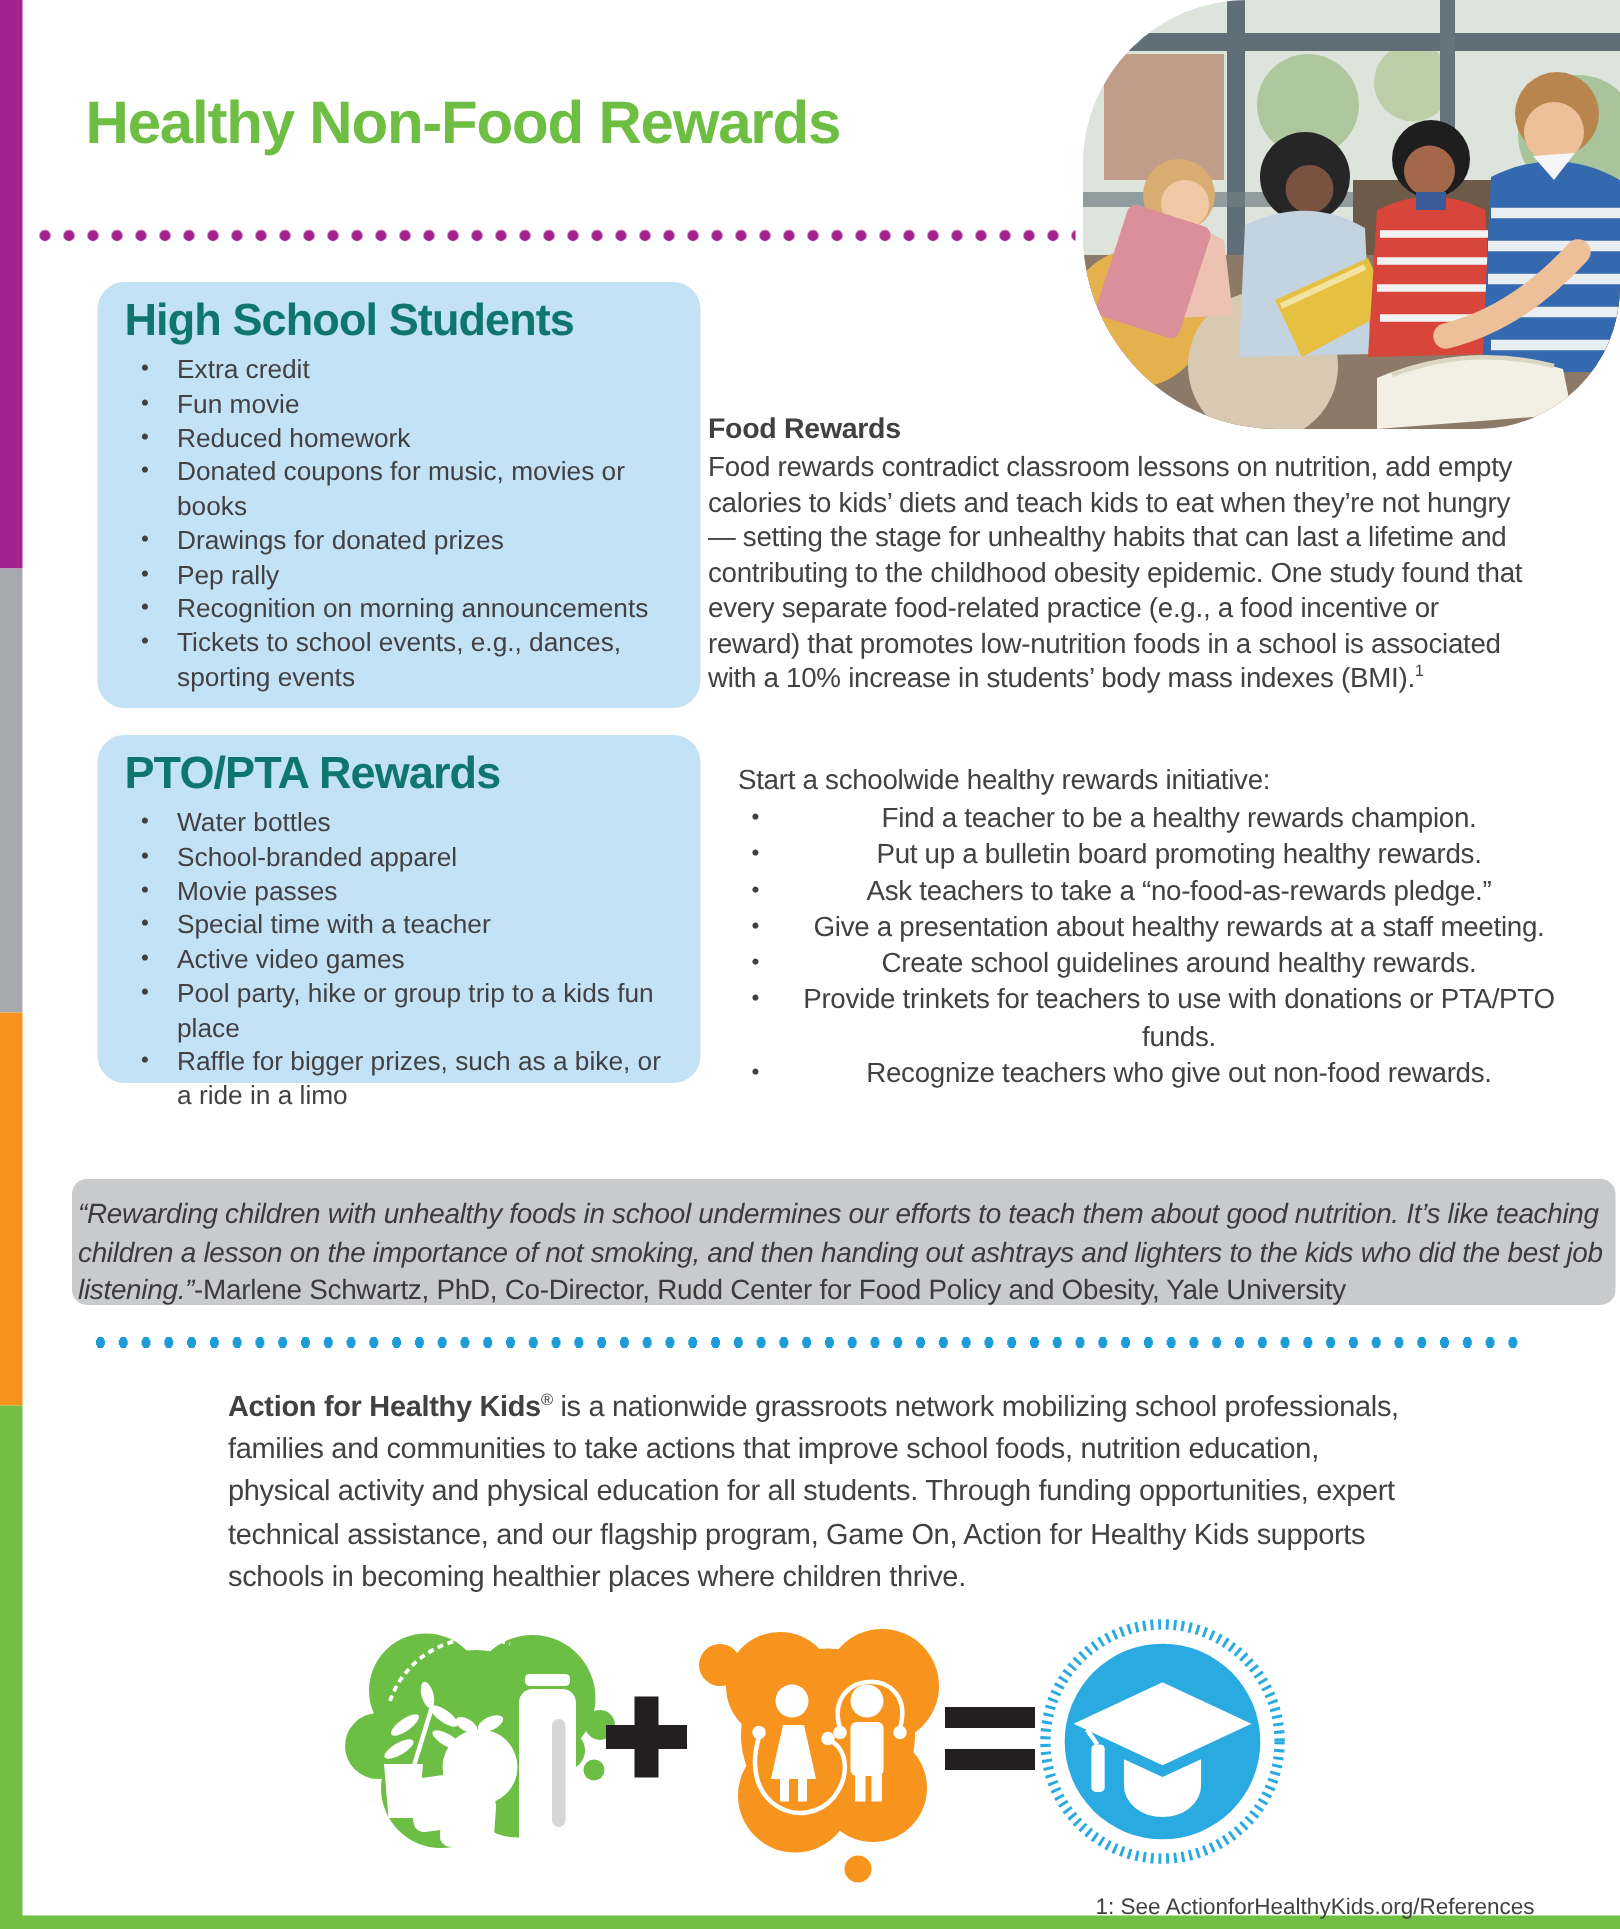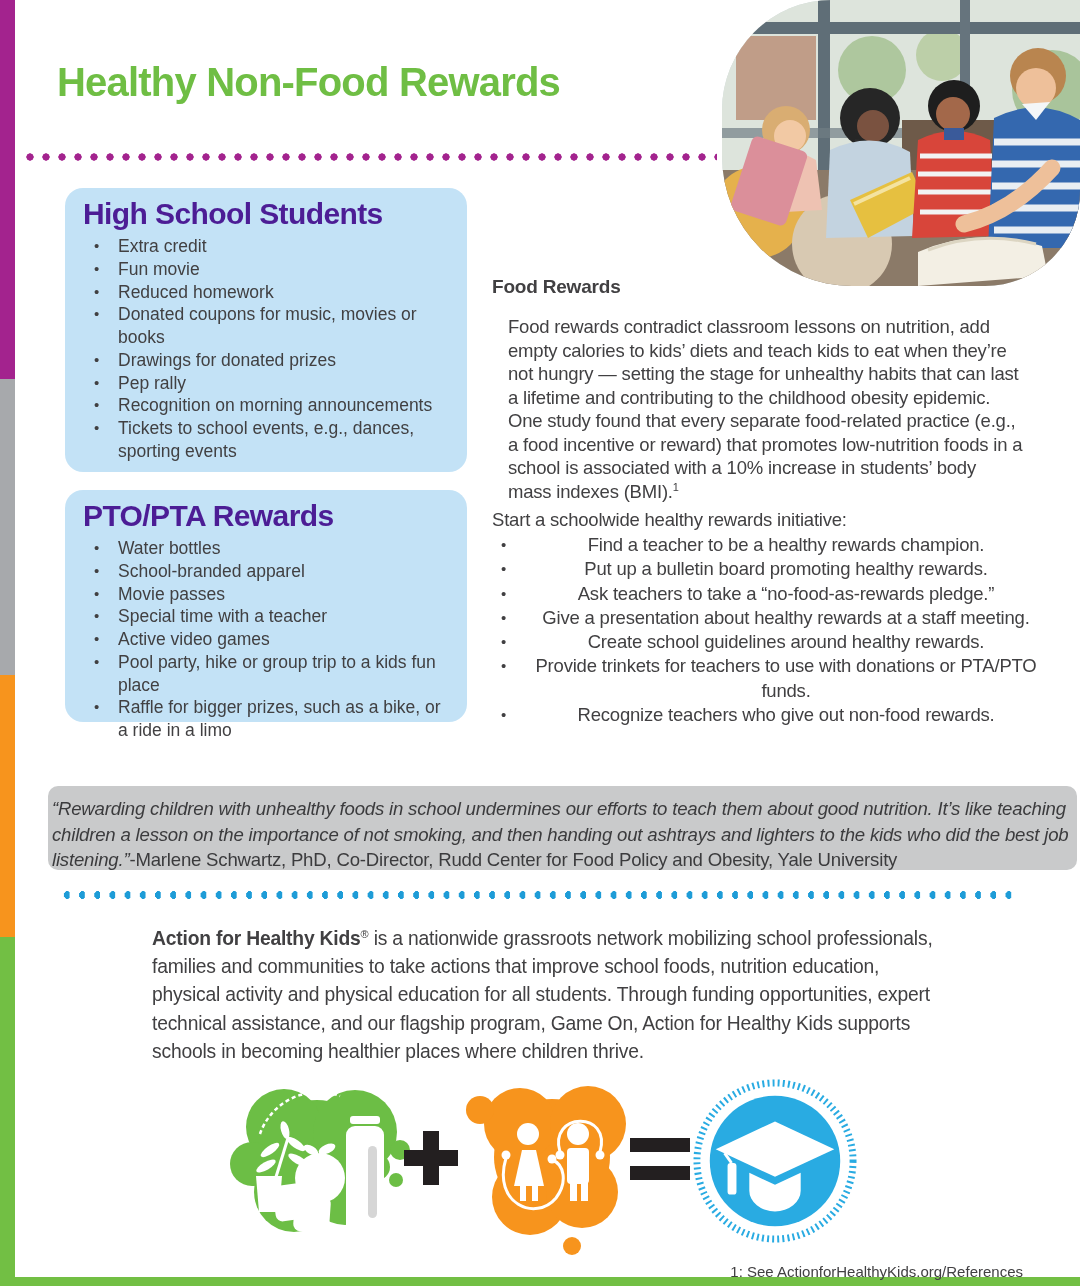--- a/index.html
+++ b/index.html
@@ -34,30 +34,30 @@
   
   .photo{position:absolute;top:0;right:0;width:358px;height:286px;
     border-radius:110px 0 95px 130px;overflow:hidden;}
   .photo svg{display:block;width:100%;height:100%;}
 
   
   .bluebox{position:absolute;left:65px;width:402px;background:#C3E2F6;border-radius:18px;
     box-sizing:border-box;padding:9px 14px 14px 16px;}
   .box1{top:188px;height:284px;}
   .box2{top:490px;height:232px;}
-  .bluebox h2{margin:0 0 4px 2px;font-size:30px;color:#4c1d95;letter-spacing:-0.6px;}
+  .bluebox h2{margin:0 0 4px 2px;font-size:30px;color:#0f766e;letter-spacing:-0.6px;}
   .bluebox ul{margin:1px;padding:0;list-style:none;font-size:17.5px;line-height:1.3;}
   .bluebox li{padding-left:36px;position:relative;}
   .bluebox li::before{content:"\2022";position:absolute;left:12px;top:1px;font-size:15px;}
 
   
-  .foodrewards{position:absolute;left:492px;top:275px;width:548px;font-size:18.5px;
+  .foodrewards{position:absolute;left:472px;top:275px;width:548px;font-size:18.5px;
     line-height:1.27;letter-spacing:-0.2px;}
   .foodrewards h3{margin:0;font-size:19px;}
-  .foodrewards p{margin:16px;}
+  .foodrewards p{margin:0;}
   sup{font-size:11px;}
 
   .initiative{position:absolute;left:492px;top:508px;width:550px;font-size:18.5px;
     line-height:1.31;letter-spacing:-0.2px;}
   .initiative .intro{margin:0 0 1px 0;}
   .initiative ul{margin:0;padding:0;list-style:none;}
   .initiative li{padding-left:38px;position:relative;text-align:center;}
   .initiative li::before{content:"\2022";position:absolute;left:9px;top:2px;font-size:15px;}
 
   

